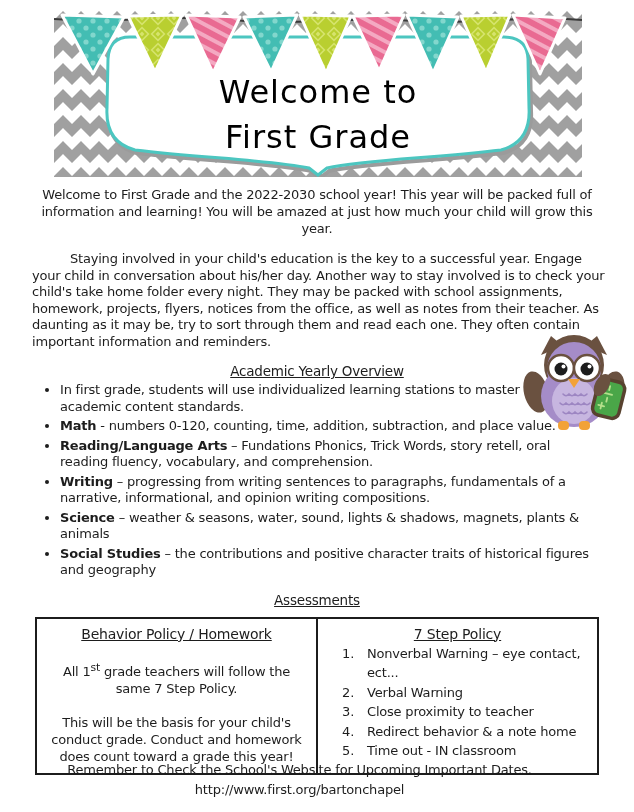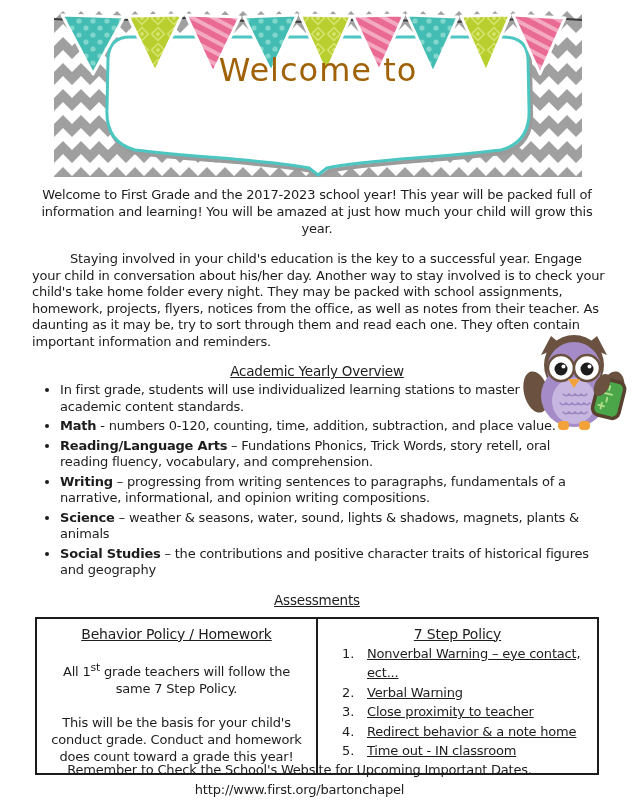--- a/index.html
+++ b/index.html
@@ -6,42 +6,42 @@
   .page {
     position:relative; width:634px; height:812px; background:#ffffff;
     font-family:"DejaVu Sans", sans-serif; color:#1d1d1d; overflow:hidden;
     letter-spacing:-0.2px;
   }
 
   
   .banner { position:absolute; left:54px; top:10px; width:528px; height:167px; }
   .banner svg { display:block; }
   .banner-title {
-    position:absolute; left:56px; top:38px; width:416px; text-align:center;
-    font-size:32px; line-height:45px; color:#a16207; letter-spacing:1px;
+    position:absolute; left:56px; top:60px; width:416px; text-align:center;
+    font-size:32px; line-height:45px; color:#000000; letter-spacing:1px;
   }
 
   
   .content { position:absolute; left:0; top:180px; width:634px; }
   p.center { text-align:center; margin:6px 34px 0; font-size:13px; line-height:17px; }
   p.indent { text-align:left; margin:14px 28px 0 32px; text-indent:38px; font-size:13px; line-height:16.5px; }
   h3.sec { text-align:center; font-size:13.5px; font-weight:normal; text-decoration:underline; margin:13px 0 3px; }
   ul.bullets { margin:2px 36px 0 44px; padding-left:16px; font-size:13px; line-height:16.5px; }
   ul.bullets li { margin-bottom:3px; }
   .lead { font-weight:bold;text-align:right; }
 
   
   .policy-table { border-collapse:collapse; margin:9px auto 0; width:564px; table-layout:fixed; }
   .policy-table td { border:2px solid #1c1c1c; vertical-align:top; padding:4px 8px 8px; font-size:13px; }
   .left-cell { text-align:center; }
   .cell-heading { text-align:center; font-size:14px; font-weight:normal; text-decoration:underline; margin:3px 0 2px; }
   .cell-line { max-width:252px; margin:17px auto; line-height:17px; }
   .cell-para { margin-top:17px; line-height:17px; }
   ol.steps { margin:2px 0 0; padding-left:32px; line-height:19.5px; text-align:left; }
-  ol.steps li { padding-left:9px;text-decoration:underline; }
+  ol.steps li { padding-left:9px; }
 
   
   .footer { position:absolute; left:0; top:760px; width:599px; text-align:center; font-size:13px; line-height:20px; }
 
   
   .owl { position:absolute; left:519px; top:333px; }
 </style>
 </head>
 <body>
 
@@ -87,26 +87,27 @@
         <polygon points="246,5 297,6 272,63" fill="url(#diam)"></polygon>
         <polygon points="299,6 350,5 325,61" fill="url(#stripes)"></polygon>
         <polygon points="353,5 404,7 379,63" fill="url(#dots)"></polygon>
         <polygon points="407,6 456,5 432,62" fill="url(#diam)"></polygon>
         <polygon points="459,5 511,8 486,64" fill="url(#stripes)"></polygon>
       </g>
     </svg>
 
     <div class="banner-title">
       <div>Welcome to</div>
+      <div>First Grade</div>
     </div>
   </div>
 
   <div class="content">
 
-    <p class="center">Welcome to First Grade and the 2017-2023 school year! This year will be packed full of information and learning!  You will be amazed at just how much your child will grow this year.</p>
+    <p class="center">Welcome to First Grade and the 2022-2030 school year! This year will be packed full of information and learning!  You will be amazed at just how much your child will grow this year.</p>
     <p class="indent">Staying involved in your child's education is the key to a successful year. Engage your child in conversation about his/her day. Another way to stay involved is to check your child's take home folder every night. They may be packed with school assignments, homework, projects, flyers, notices from the office, as well as notes from their teacher. As daunting as it may be, try to sort through them and read each one. They often contain important information and reminders.</p>
 
     <h3 class="sec">Academic Yearly Overview</h3>
     <ul class="bullets">
       <li><span class="lead"></span><span>In first grade, students will use individualized learning stations to master all academic content standards.</span></li>
       <li><span class="lead">Math</span><span> - numbers 0-120, counting, time, addition, subtraction, and place value.</span></li>
       <li><span class="lead">Reading/Language Arts</span><span> – Fundations Phonics, Trick Words, story retell, oral reading fluency, vocabulary, and comprehension.</span></li>
       <li><span class="lead">Writing</span><span> – progressing from writing sentences to paragraphs, fundamentals of a narrative, informational, and opinion writing compositions.</span></li>
       <li><span class="lead">Science</span><span> – weather &amp; seasons, water, sound, lights &amp; shadows, magnets, plants &amp; animals</span></li>
       <li><span class="lead">Social Studies</span><span> – the contributions and positive character traits of historical figures and geography</span></li>

